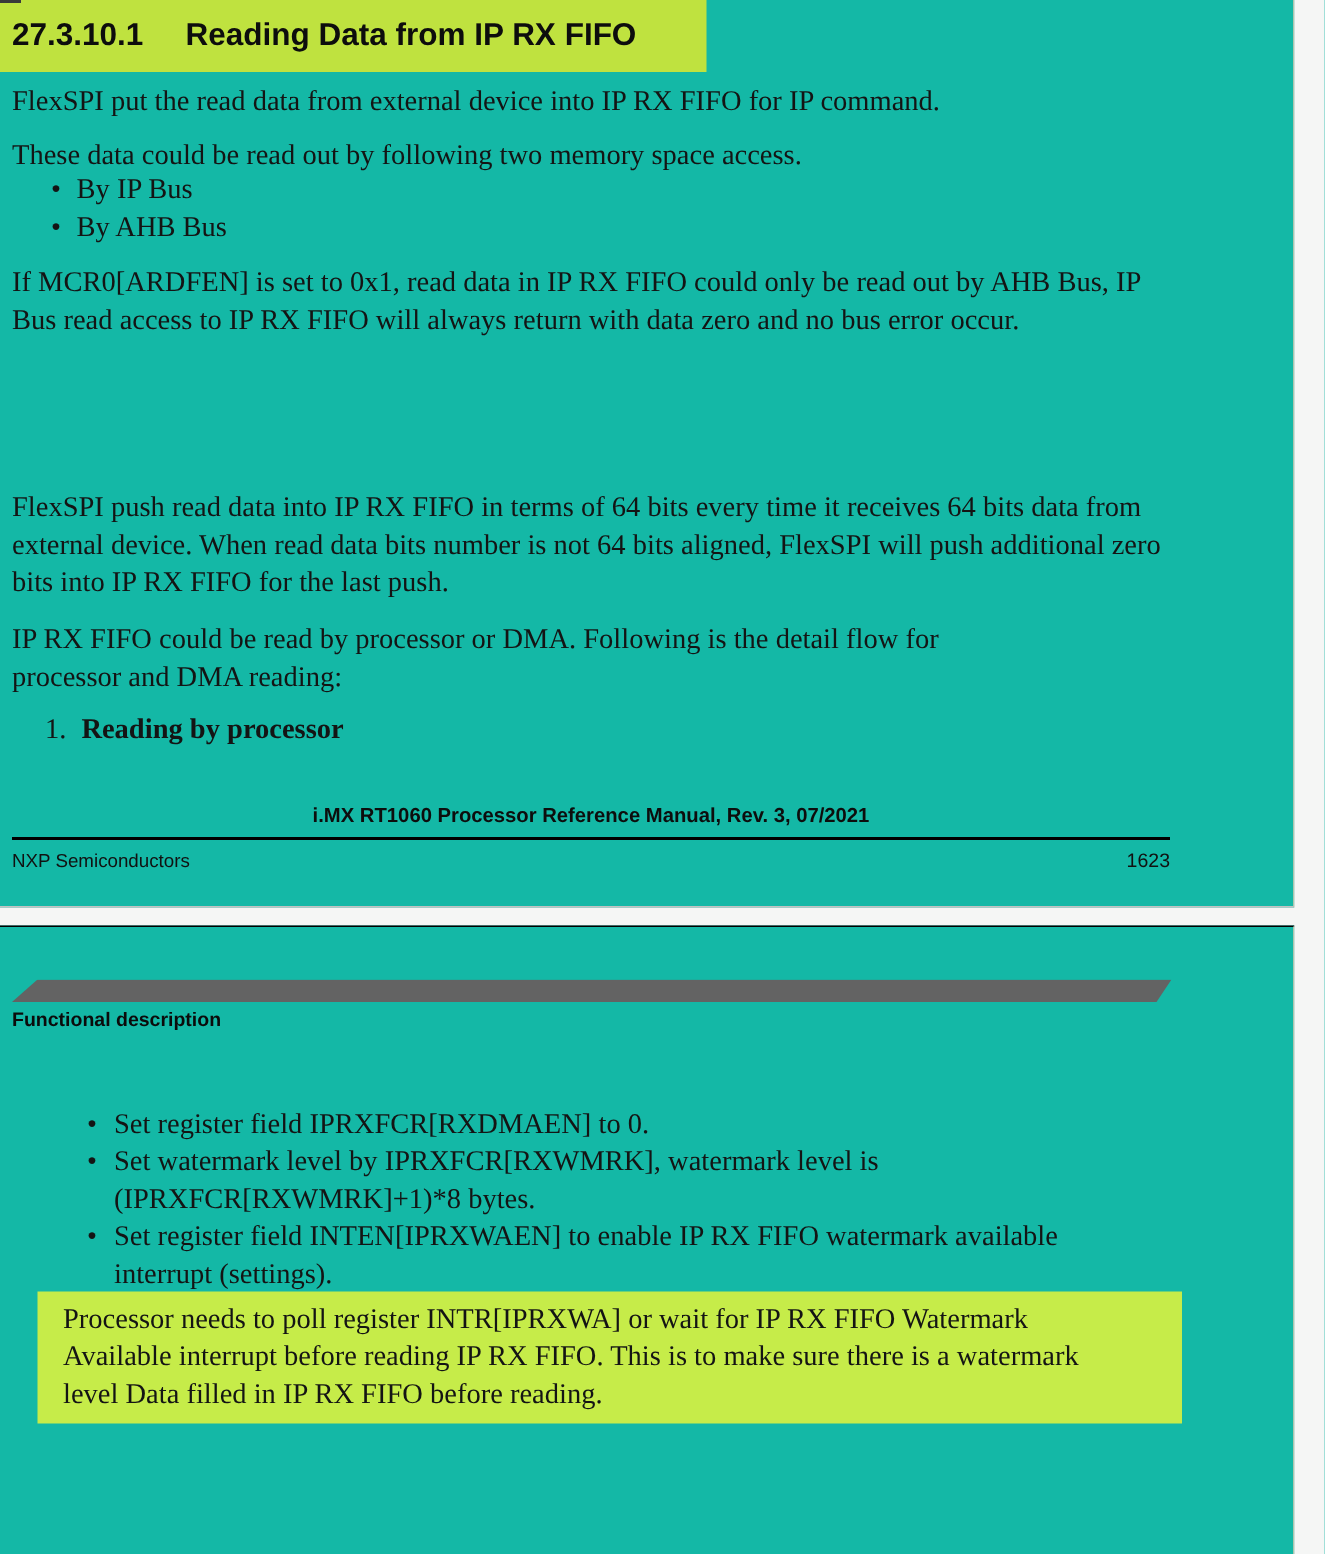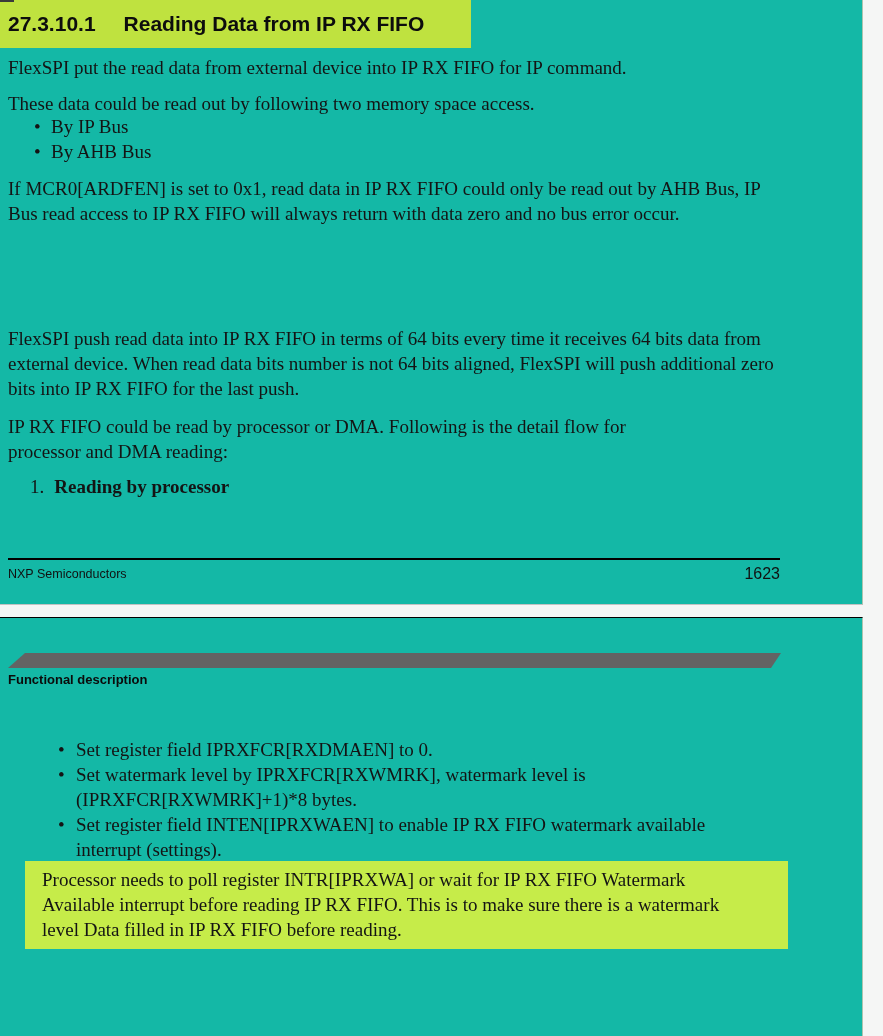--- a/index.html
+++ b/index.html
@@ -41,21 +41,21 @@
   .numlist .ltxt{font-weight:bold;}
 
   .foot-title{
     position:absolute;top:536px;left:8px;width:772px;text-align:center;
     font:bold 13.5px/16px "Liberation Sans", sans-serif;color:#0d0d0d;
   }
   .foot-rule{position:absolute;top:558px;left:8px;width:772px;border-top:2px solid #000;}
   .foot-row{position:absolute;top:566px;left:8px;width:772px;
     font:12.5px/16px "Liberation Sans", sans-serif;color:#111;}
   .foot-vendor{float:left;}
-  .foot-page{float:right;font-size:16px;}
+  .foot-page{float:right;font-size:13px;}
 
   
   .chapter-bar{
     position:absolute;top:35px;left:8px;width:773px;height:15px;background:#636363;
     -webkit-clip-path:polygon(17px 0, 100% 0, calc(100% - 10px) 100%, 0 100%);
     clip-path:polygon(17px 0, 100% 0, calc(100% - 10px) 100%, 0 100%);
   }
   .section-label{
     position:absolute;top:54px;left:8px;
     font:bold 13px/16px "Liberation Sans", sans-serif;color:#0b0b0b;
@@ -95,20 +95,21 @@
   </ul>
 
   <div class="serif p3">If MCR0[ARDFEN] is set to 0x1, read data in IP RX FIFO could only be read out by AHB Bus, IP Bus read access to IP RX FIFO will always return with data zero and no bus error occur.</div>
   <div class="serif p5">FlexSPI push read data into IP RX FIFO in terms of 64 bits every time it receives 64 bits data from external device. When read data bits number is not 64 bits aligned, FlexSPI will push additional zero bits into IP RX FIFO for the last push.</div>
   <div class="serif p6">IP RX FIFO could be read by processor or DMA. Following is the detail flow for processor and DMA reading:</div>
 
   <div class="serif numlist">
     <span class="lnum">1.</span><span class="ltxt">Reading by processor</span>
   </div>
 
+  <div class="foot-title">i.MX RT1060 Processor Reference Manual, Rev. 3, 07/2021</div>
   <div class="foot-rule"></div>
   <div class="foot-row">
     <span class="foot-vendor">NXP Semiconductors</span>
     <span class="foot-page">1623</span>
   </div>
 </div>
 
 <div class="page" id="page2">
   <div class="chapter-bar"></div>
   <div class="section-label">Functional description</div>

